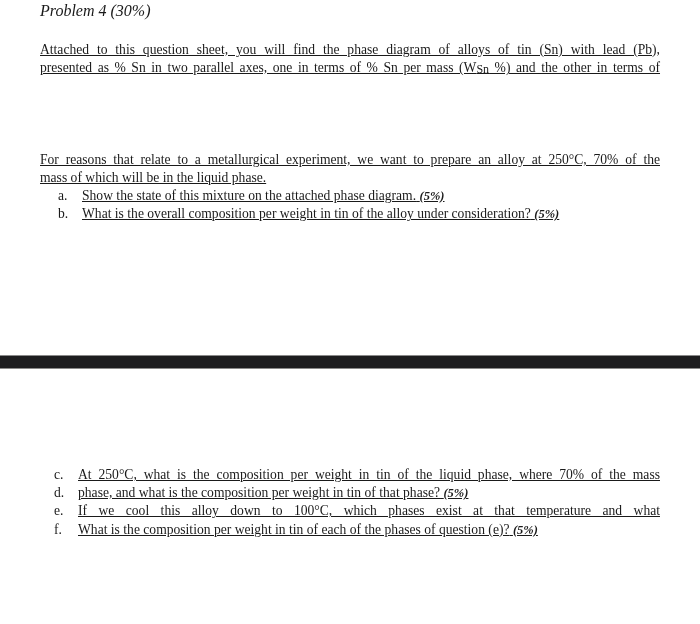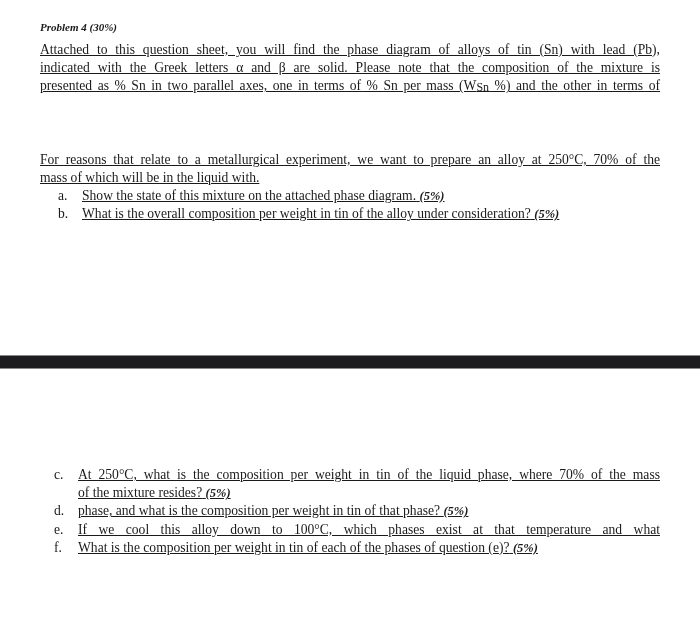--- a/index.html
+++ b/index.html
@@ -1,21 +1,21 @@
 <!DOCTYPE html>
 <html><head>
 <meta charset="utf-8">
 <style>
   html, body { margin:0; padding:0; }
   body {
     width:700px; height:624px; background:#ffffff; position:relative; overflow:hidden;
     font-family:"Liberation Serif","DejaVu Serif",serif; color:#1a1a1a;
   }
   .title {
-    position:absolute; left:40px; top:21px; font-size:11px; font-weight:bold; font-style:italic;
+    position:absolute; left:40px; top:2px; font-size:16px; font-weight:normal; font-style:italic;
   }
   .para {
     position:absolute; left:40px; width:620px; font-size:13.6px; line-height:18.2px;
     text-align:justify;
   }
   .line { display:block; white-space:nowrap; text-align-last:justify;text-decoration:underline; }
   .line.last { text-align-last:left;text-align:center; }
   .p1 { top:41px; }
   .p2 { top:151px; }
   .list { position:absolute; left:58px; width:602px; font-size:13.6px; line-height:18.2px; }
@@ -33,27 +33,26 @@
   }
   sub { font-size:12px; vertical-align:-1px; }
 </style>
 </head>
 <body>
 
 <div class="title">Problem 4 (30%)</div>
 
 <div class="para p1">
   <span class="line">Attached to this question sheet, you will find the phase diagram of alloys of tin (Sn) with lead (Pb),</span>
-  <span class="line">indicated with the Greek letters α and β are solid.  Please note that the composition of the mixture is</span>
   <span class="line"><span>presented as % Sn in two parallel axes, one in terms of % Sn per mass (W</span><sub>Sn</sub><span> %) and the other in terms of</span></span>
 </div>
 
 <div class="para p2">
   <span class="line">For reasons that relate to a metallurgical experiment, we want to prepare an alloy at 250°C, 70% of the</span>
-  <span class="line last">mass of which will be in the liquid with.</span>
+  <span class="line last">mass of which will be in the liquid phase.</span>
 </div>
 
 <div class="list list1">
   <div class="item">
     <span class="lbl">a.</span>
     <span class="txt">
         <span class="line last"><span>Show the state of this mixture on the attached phase diagram.</span> <span class="pct">(5%)</span></span>
       </span>
   </div>
   <div class="item">
@@ -64,21 +63,20 @@
   </div>
 </div>
 
 <div class="divider"></div>
 
 <div class="list list2">
   <div class="item">
     <span class="lbl">c.</span>
     <span class="txt">
       <span class="line">At 250°C, what is the composition per weight in tin of the liquid phase, where 70% of the mass</span>
-      <span class="line last"><span>of the mixture resides?</span> <span class="pct">(5%)</span></span>
     </span>
   </div>
   <div class="item">
     <span class="lbl">d.</span>
     <span class="txt">
       <span class="line last"><span>phase, and what is the  composition per weight in tin of that phase?</span> <span class="pct">(5%)</span></span>
     </span>
   </div>
   <div class="item">
     <span class="lbl">e.</span>

